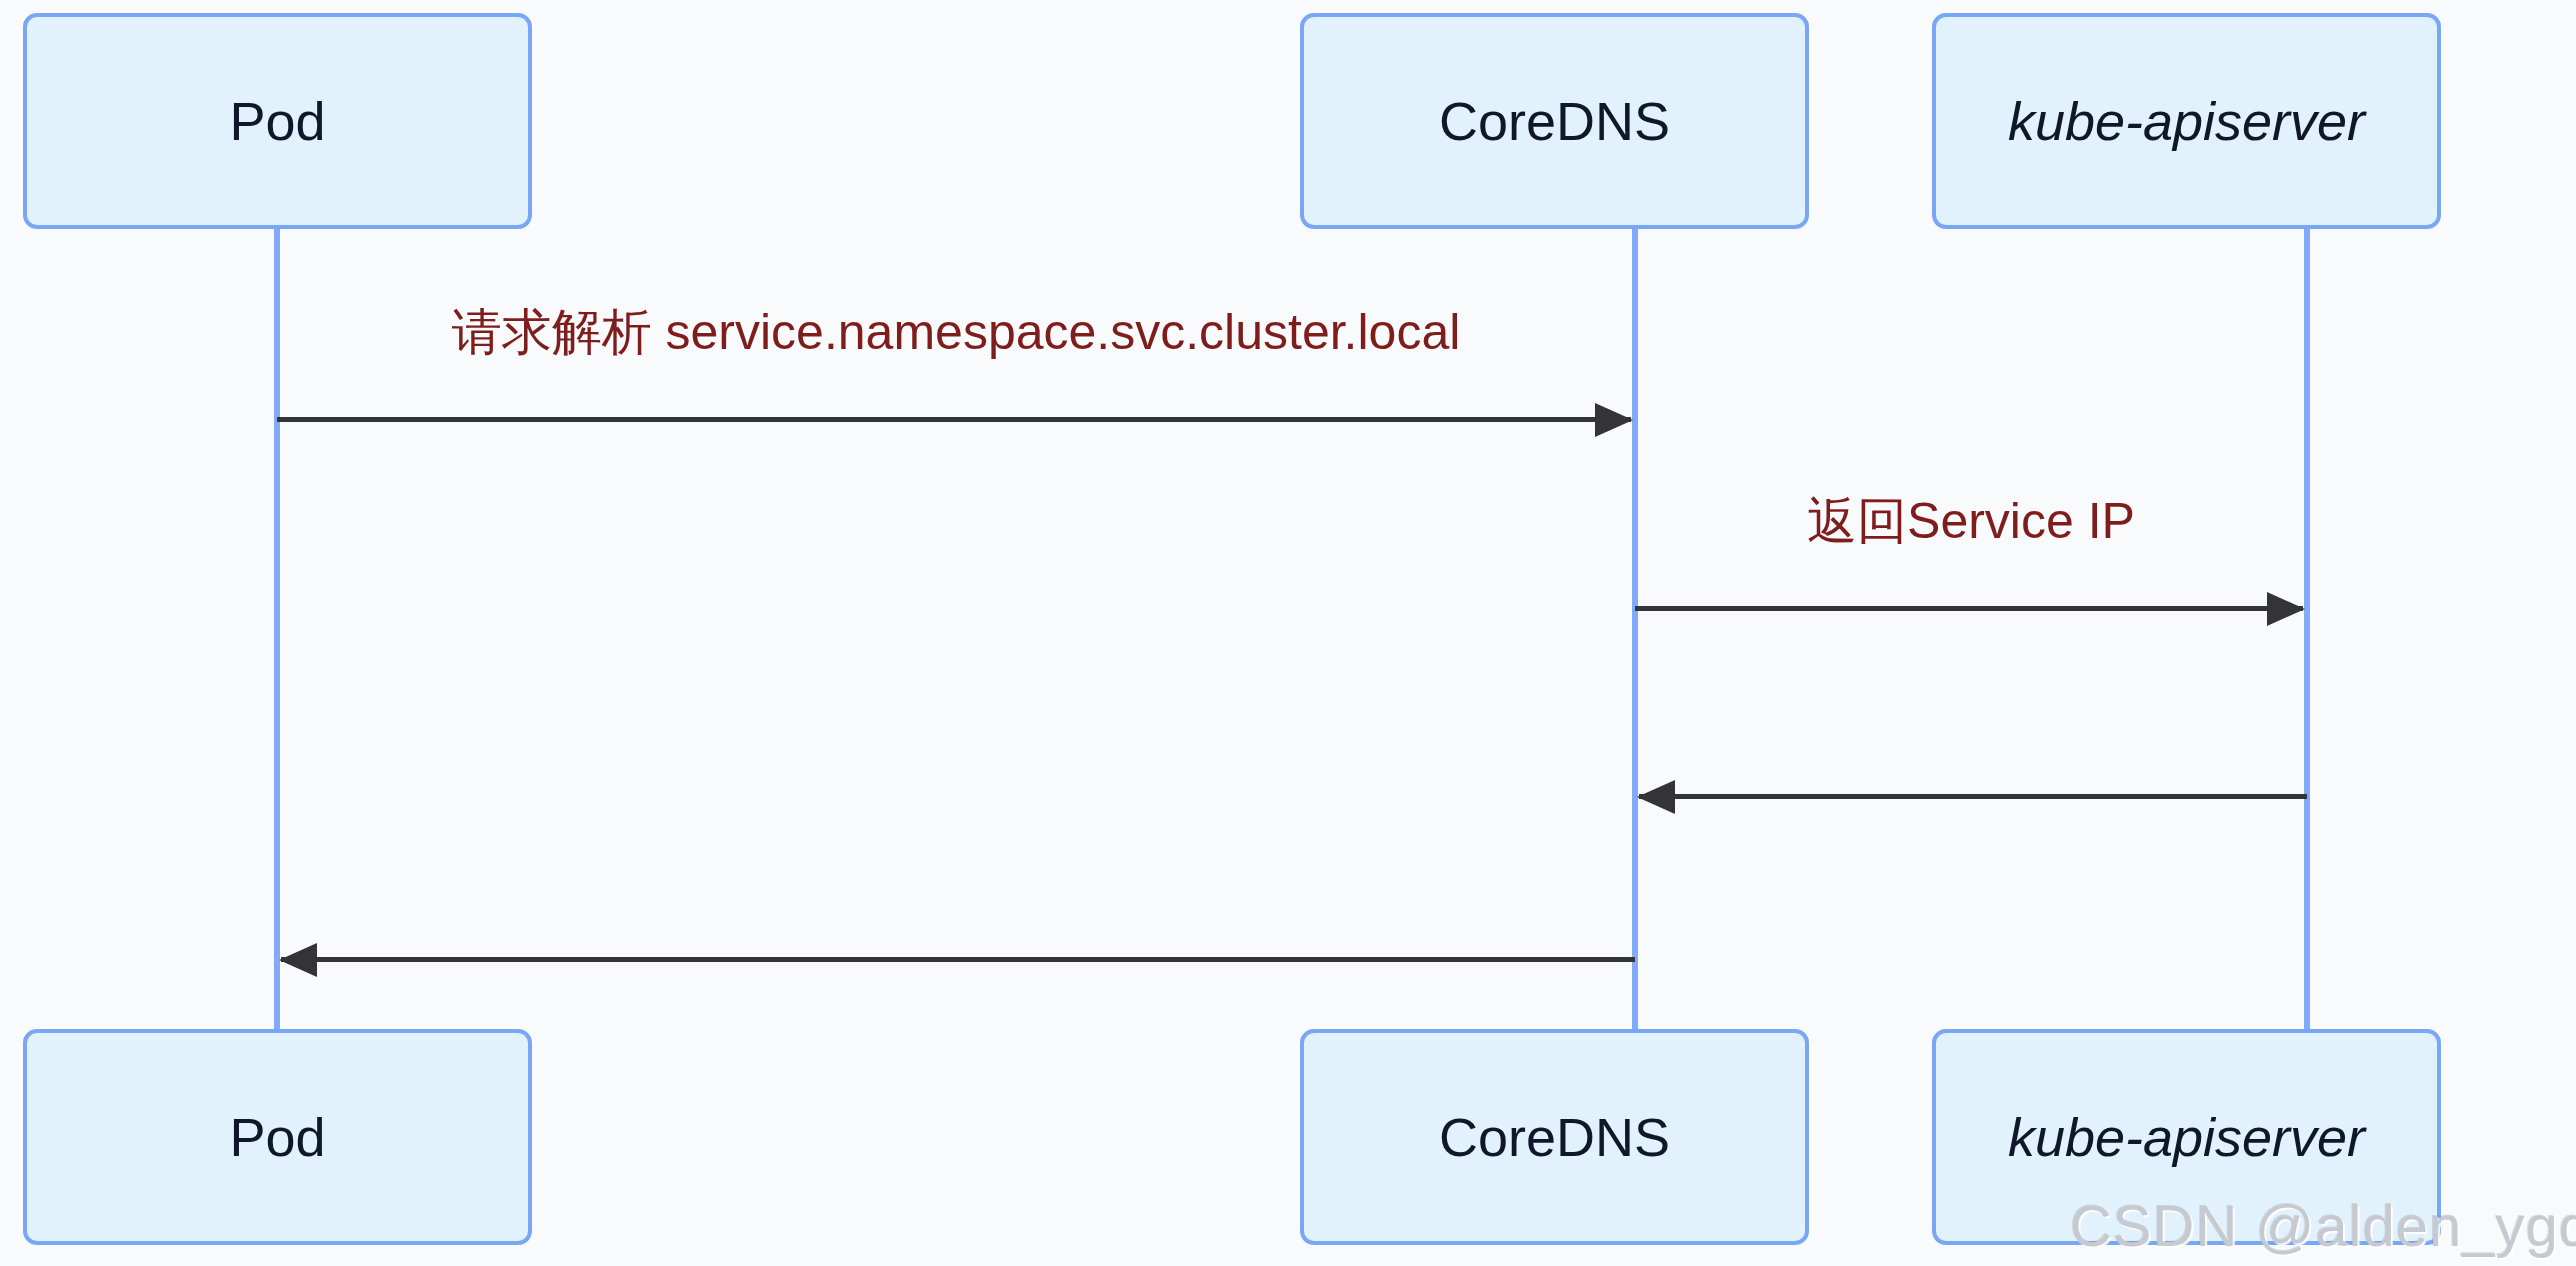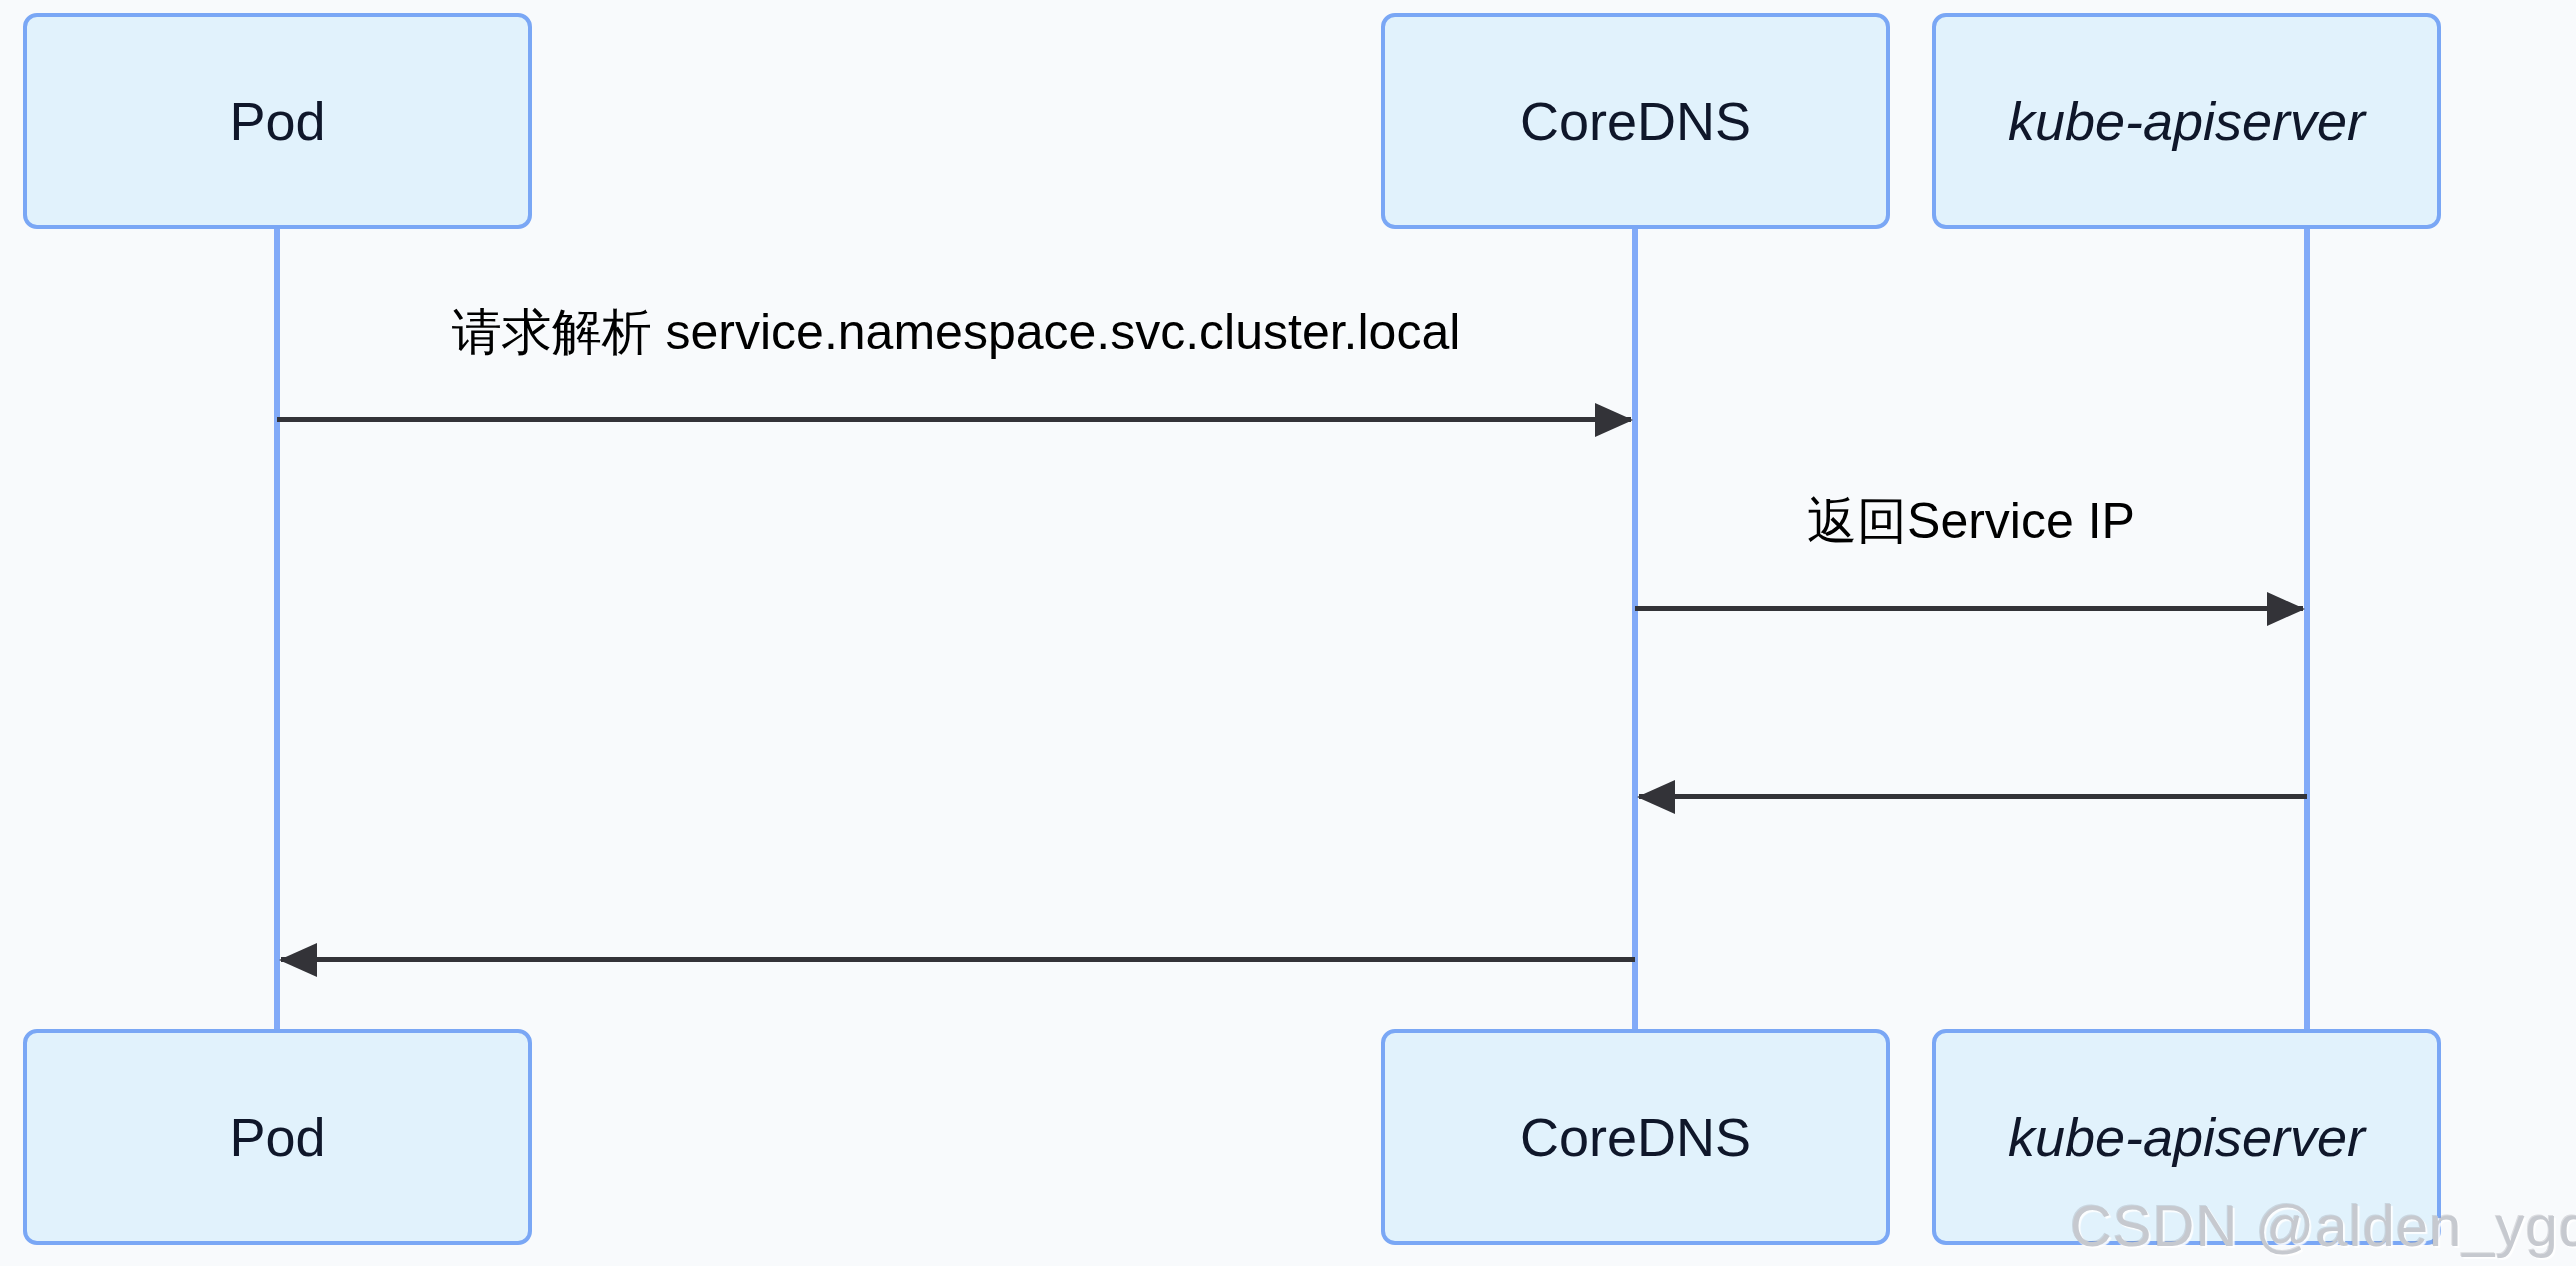--- a/index.html
+++ b/index.html
@@ -40,28 +40,28 @@
     display: flex;
     align-items: center;
     justify-content: center;
     font-size: 54px;
     color: #0f172a;
     z-index: 2;
   }
   .row-top    { top: 13px; }
   .row-bottom { top: 1029px; }
   .col-pod    { left: 23px; }
-  .col-coredns{ left: 1381px; }
+  .col-coredns{ left: 1300px; }
   .col-kapi   { left: 1932px; font-style: italic; }
 
   
   .msg-label {
     position: absolute;
     font-size: 50px;
-    color: #000000;
+    color: #7f1d1d;
     text-align: center;
     z-index: 3;
     white-space: nowrap;
   }
   .m1-label { left: 277px;  width: 1358px; top: 299px; }
   .m2-label { left: 1635px; width: 672px;  top: 488px; }
   .m3-label { left: 1635px; width: 672px;  top: 678px; }
   .m4-label { left: 277px;  width: 1358px; top: 863px; }
 
   .msg-line {

